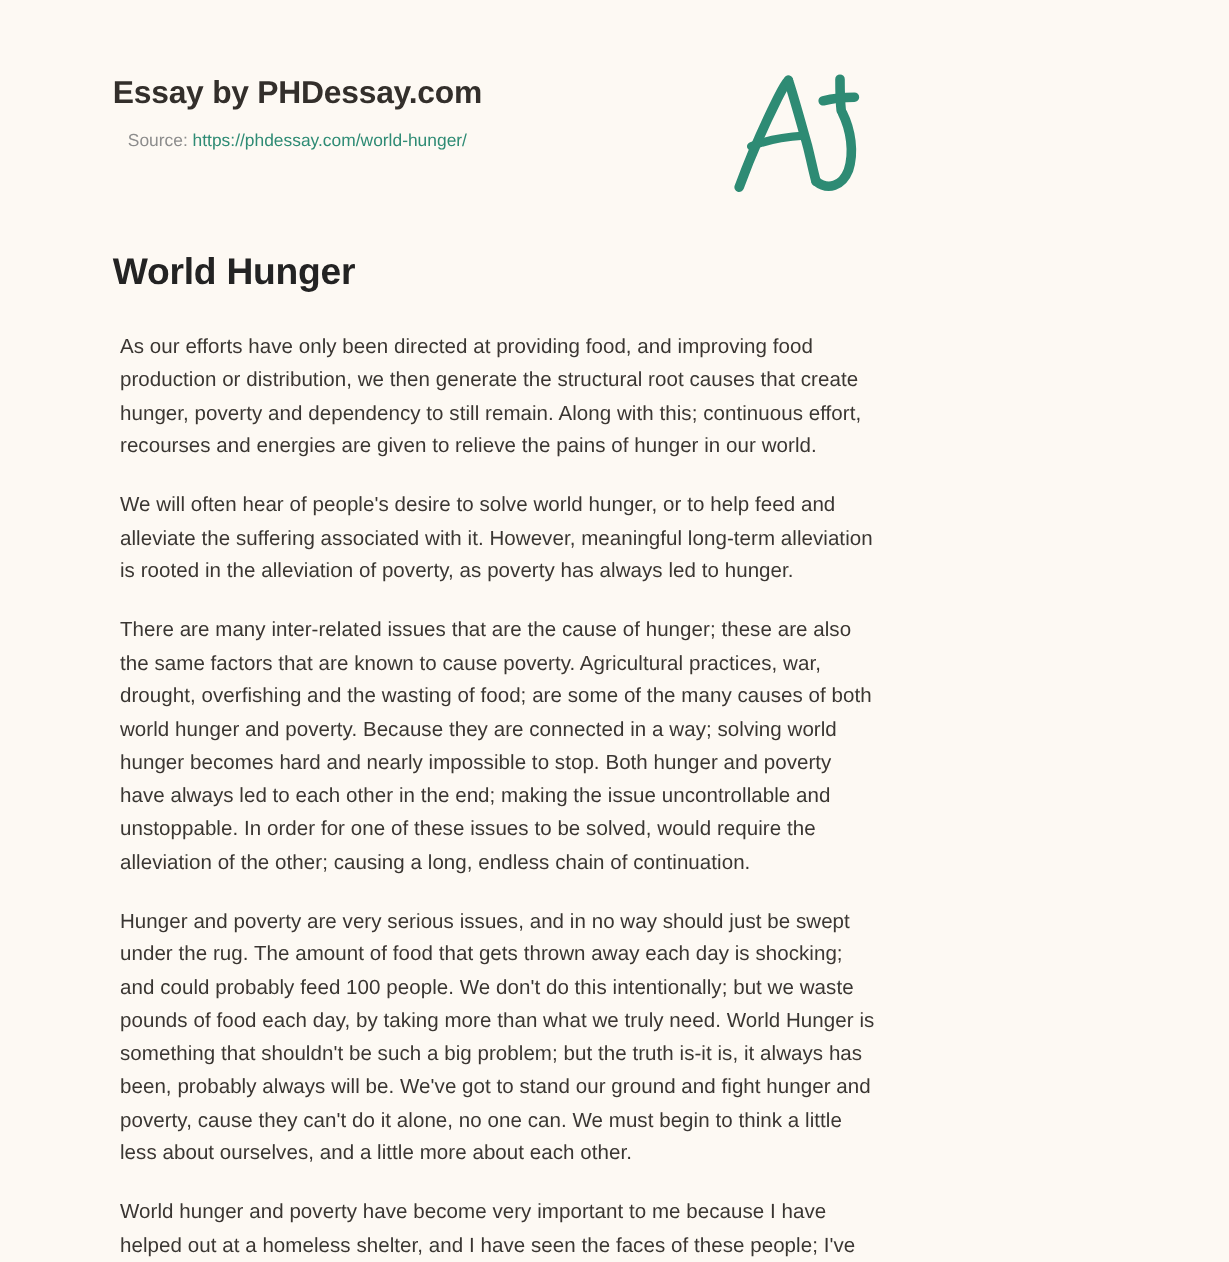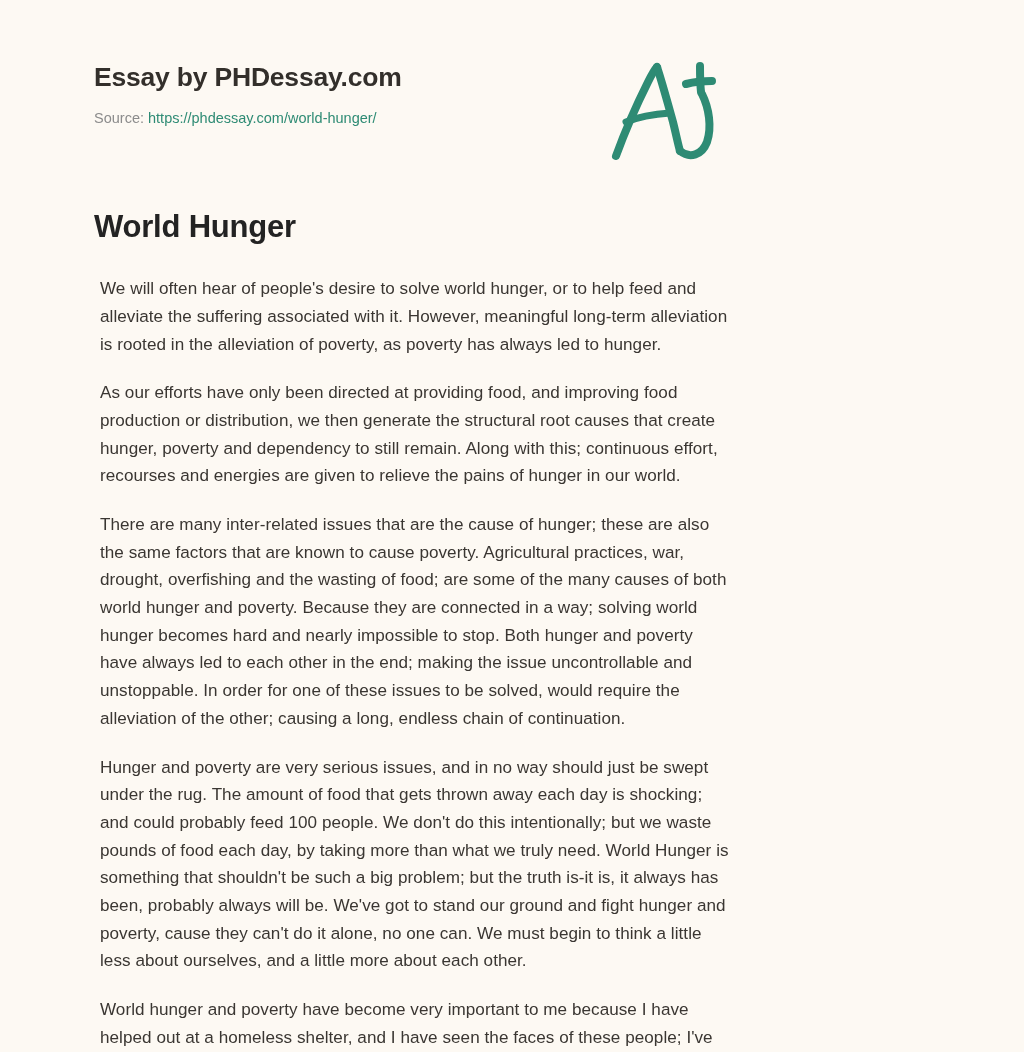--- a/index.html
+++ b/index.html
@@ -45,20 +45,21 @@
     color: #332F2B;
     margin: 0;
     line-height: 1.2;
   }
   .source-line {
     margin-top: 14px;
     font-size: 14.5px;
     line-height: 1.4;
     color: #8C8C8C;
     white-space: nowrap;
+    text-align: center;
   }
   .source-label {
     color: #8C8C8C;
   }
   .source-url {
     color: #2E8B74;
     text-decoration: none;
   }
 
   
@@ -139,22 +140,22 @@
       </svg>
     </div>
 
   </div>
 
   <div class="essay">
 
     <h2 class="essay-title">World Hunger</h2>
 
     <div class="essay-body">
+      <p>As our efforts have only been directed at providing food, and improving food production or distribution, we then generate the structural root causes that create hunger, poverty and dependency to still remain. Along with this; continuous effort, recourses and energies are given to relieve the pains of hunger in our world.</p>
       <p>We will often hear of people's desire to solve world hunger, or to help feed and alleviate the suffering associated with it. However, meaningful long-term alleviation is rooted in the alleviation of poverty, as poverty has always led to hunger.</p>
-      <p>As our efforts have only been directed at providing food, and improving food production or distribution, we then generate the structural root causes that create hunger, poverty and dependency to still remain. Along with this; continuous effort, recourses and energies are given to relieve the pains of hunger in our world.</p>
       <p>There are many inter-related issues that are the cause of hunger; these are also the same factors that are known to cause poverty. Agricultural practices, war, drought, overfishing and the wasting of food; are some of the many causes of both world hunger and poverty. Because they are connected in a way; solving world hunger becomes hard and nearly impossible to stop. Both hunger and poverty have always led to each other in the end; making the issue uncontrollable and unstoppable. In order for one of these issues to be solved, would require the alleviation of the other; causing a long, endless chain of continuation.</p>
       <p>Hunger and poverty are very serious issues, and in no way should just be swept under the rug. The amount of food that gets thrown away each day is shocking; and could probably feed 100 people. We don't do this intentionally; but we waste pounds of food each day, by taking more than what we truly need. World Hunger is something that shouldn't be such a big problem; but the truth is-it is, it always has been, probably always will be. We've got to stand our ground and fight hunger and poverty, cause they can't do it alone, no one can. We must begin to think a little less about ourselves, and a little more about each other.</p>
       <p>World hunger and poverty have become very important to me because I have helped out at a homeless shelter, and I have seen the faces of these people; I've had the oppertunity to make a connection with them, a connection that most people wouldn't understand. These people are fighters, you can see it in their eyes. They are survivors of the biggest battle, a battle that they shouldn't have to fight, a battle that most people don't even have to think about; and the amazing thing is, they haven't stopped; their still fighting. They shouldn't have to do this alone, I am one out of probably a million people who are trying to help them fight this battle; cause I care. All it took was one day, and it has completly changed my life. Seeing all these people, looking into their eyes, feeling their pain; yet seeing a heart full of hope and joy. It has become a life-changing experience that I will never forget.</p>
 
     </div>
 
   </div>
 
 </div>
 

